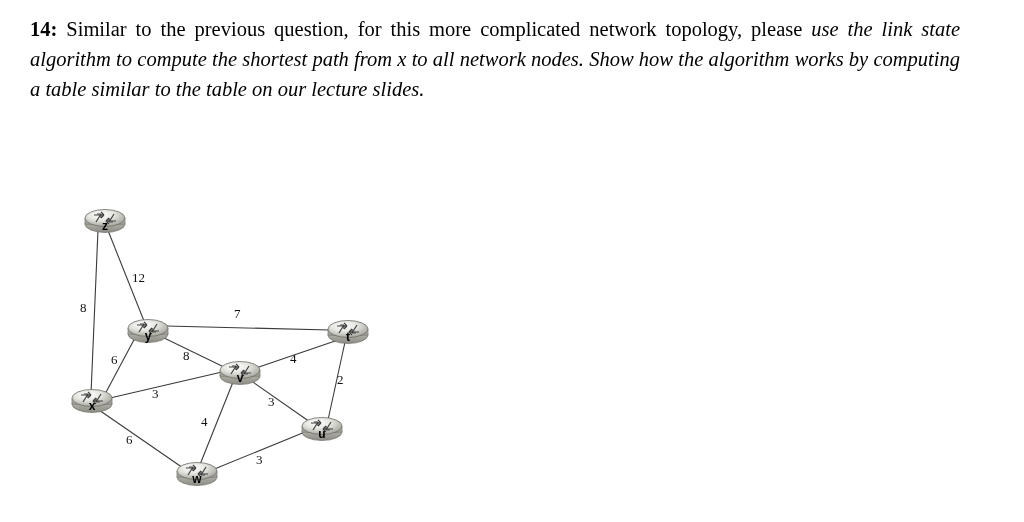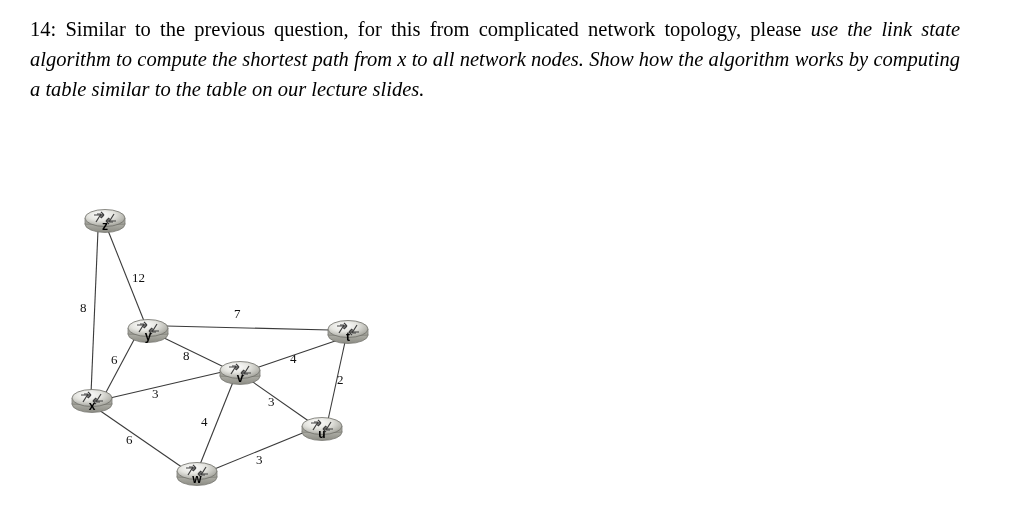--- a/index.html
+++ b/index.html
@@ -18,21 +18,21 @@
   #question-text {
     position: absolute;
     left: 30px;
     top: 14px;
     width: 930px;
     font-size: 20.5px;
     line-height: 30px;
     text-align: justify;
   }
   #question-text .qnum {
-    font-weight: normal;
+    font-weight: bold;
   }
   #question-text .emph {
     font-style: italic;
   }
   #topology-figure {
     position: absolute;
     left: 0px;
     top: 170px;
     width: 430px;
     height: 330px;
@@ -57,21 +57,21 @@
     stroke: #3a3a3a;
     stroke-width: 1.1;
     fill: none;
   }
 </style>
 </head>
 <body>
 
 <div id="question-text">
   <span class="qnum">14:</span>
-  <span>Similar to the previous question, for this from complicated network topology, please </span><span class="emph">use the link state algorithm to compute the shortest path from x to all network nodes. Show how the algorithm works by computing a table similar to the table on our lecture slides.</span>
+  <span>Similar to the previous question, for this more complicated network topology, please </span><span class="emph">use the link state algorithm to compute the shortest path from x to all network nodes. Show how the algorithm works by computing a table similar to the table on our lecture slides.</span>
 </div>
 
 <div id="topology-figure">
   <svg id="topology-svg" width="430" height="330" viewBox="0 0 430 330">
     <defs>
       <radialGradient id="routerBody" cx="40%" cy="32%" r="75%">
         <stop offset="0%" stop-color="#ffffff"></stop>
         <stop offset="45%" stop-color="#e4e4df"></stop>
         <stop offset="100%" stop-color="#9a9a92"></stop>
       </radialGradient>

